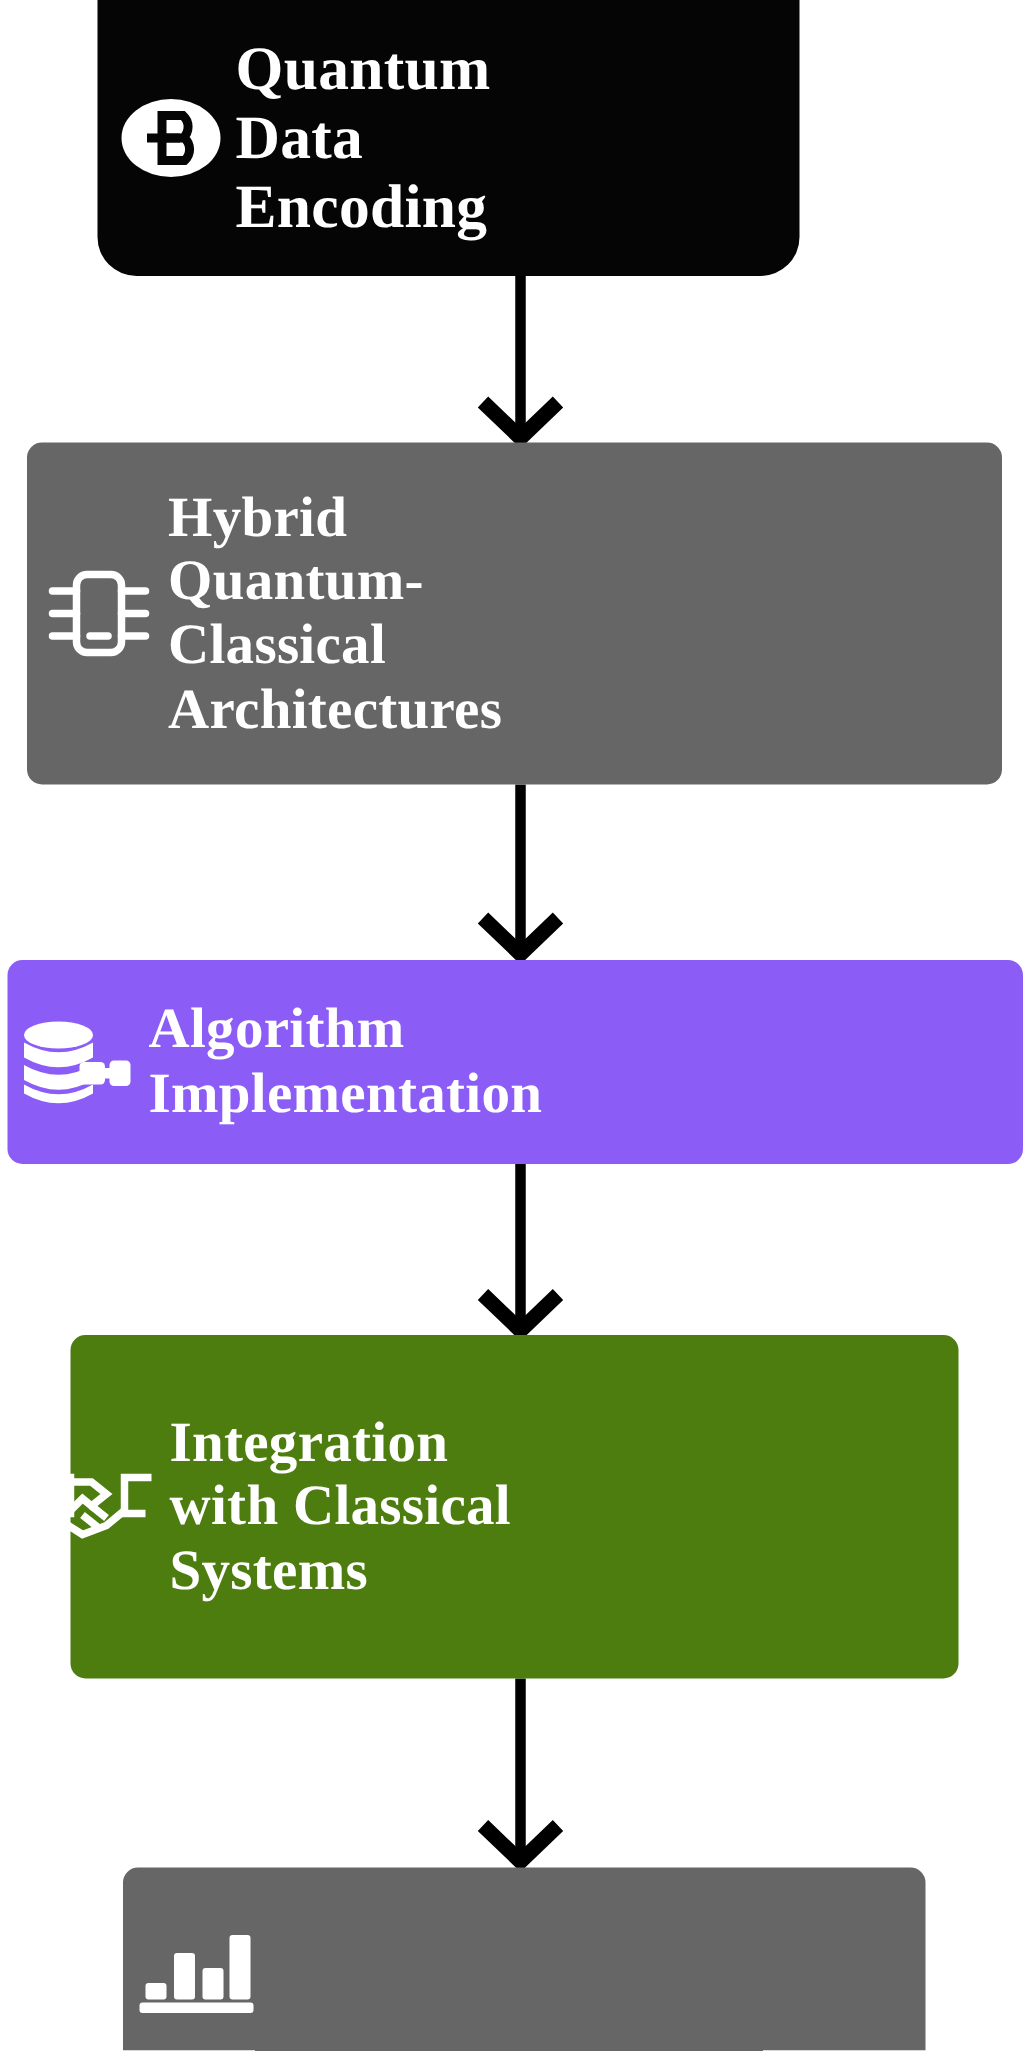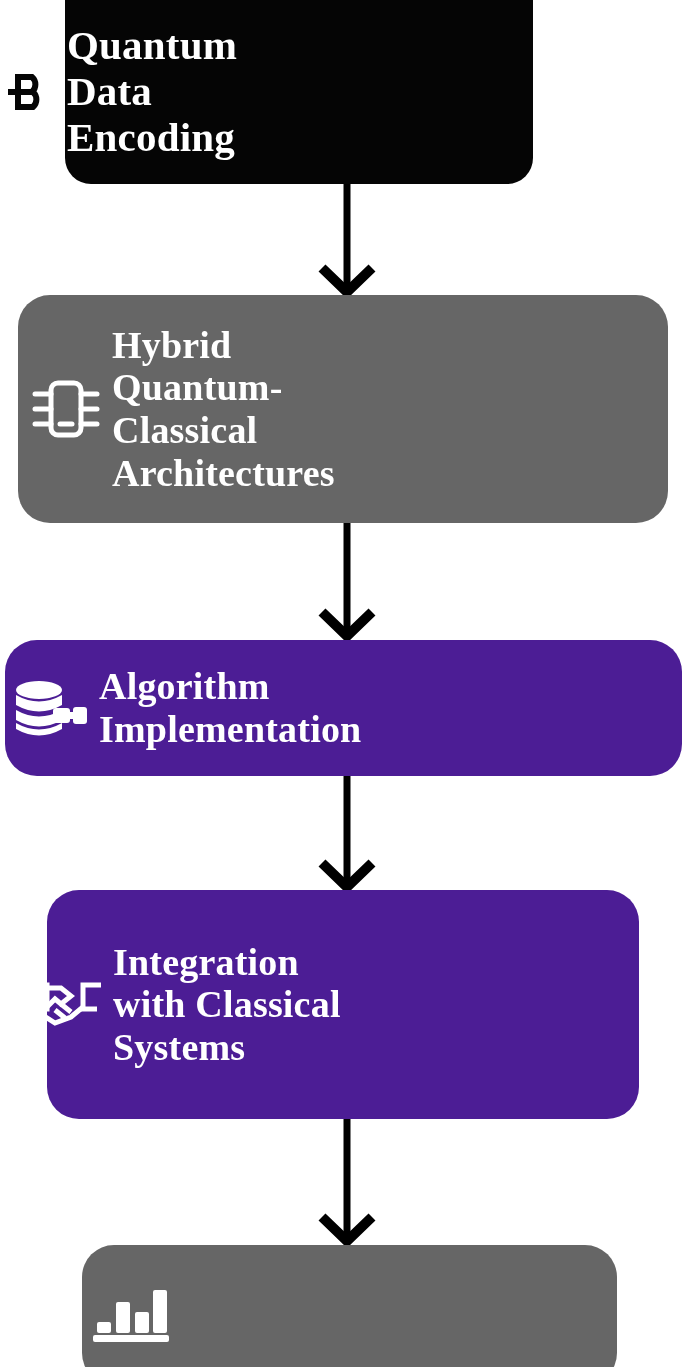--- a/index.html
+++ b/index.html
@@ -18,21 +18,21 @@
     overflow: hidden;
   }
 
   .node {
     position: absolute;
     box-sizing: border-box;
     display: flex;
     flex-direction: row;
     align-items: center;
     justify-content: flex-start;
-    border-radius: 32px;
+    border-radius: 10px;
   }
   .node .icon-slot {
     flex: 0 0 auto;
     display: flex;
     align-items: center;
     justify-content: center;
   }
   .node .label {
     flex: 0 1 auto;
     color: #ffffff;
@@ -41,43 +41,44 @@
     letter-spacing: 0.2px;
     text-align: left;
     white-space: pre-line;
   }
 
   
   #node-0 {
     left: 65px;  top: 0px;   width: 468px; height: 184px;
     background: #050505;
     border-radius: 0 0 26px 26px;
+    padding-left: 90px;
   }
   #node-0 .label { font-size: 41px; }
   #node-0 .icon-slot { width: 74px; margin-left: -78px; margin-right: 6px; }
 
   #node-1 {
     left: 18px;  top: 295px; width: 650px; height: 228px;
     background: #666666;
     padding-left: 92px;
   }
   #node-1 .label { font-size: 38px; }
   #node-1 .icon-slot { width: 76px; margin-left: -82px; margin-right: 8px; }
 
   #node-2 {
     left: 5px;   top: 640px; width: 677px; height: 136px;
-    background: #4c1d95;
+    background: #8b5cf6;
     padding-left: 62px;
   }
   #node-2 .label { font-size: 38px; }
   #node-2 .icon-slot { width: 78px; margin-left: -56px; margin-right: 10px; }
 
   #node-3 {
     left: 47px;  top: 890px; width: 592px; height: 229px;
-    background: #4c1d95;
+    background: #4d7c0f;
     padding-left: 68px;
   }
   #node-3 .label { font-size: 38px; }
   #node-3 .icon-slot { width: 84px; margin-left: -92px; margin-right: 6px; }
 
   #node-4 {
     left: 82px;  top: 1245px; width: 535px; height: 140px;
     background: #666666;
     padding-left: 92px;
   }

